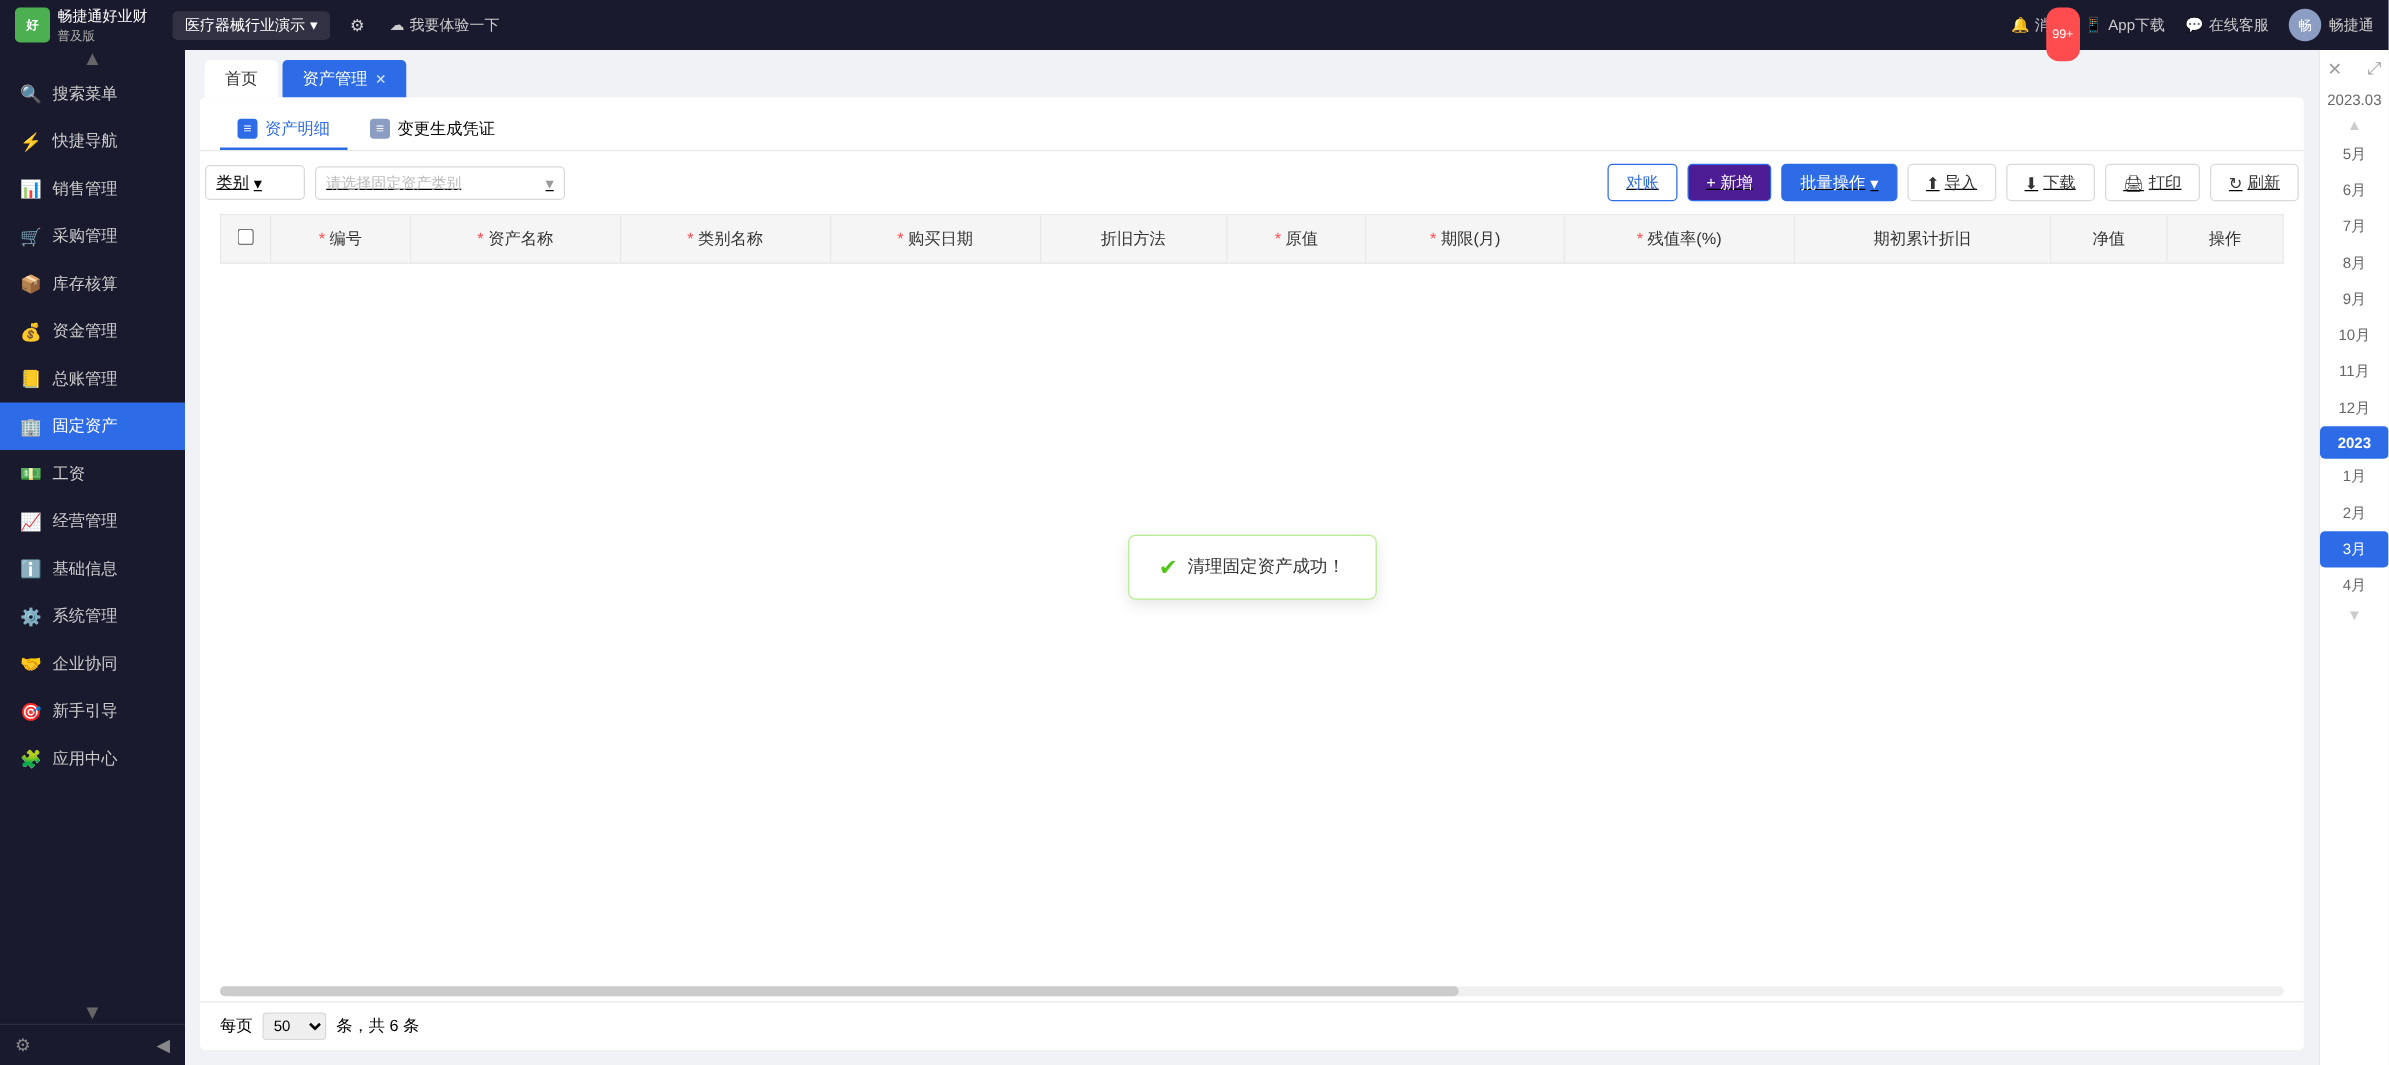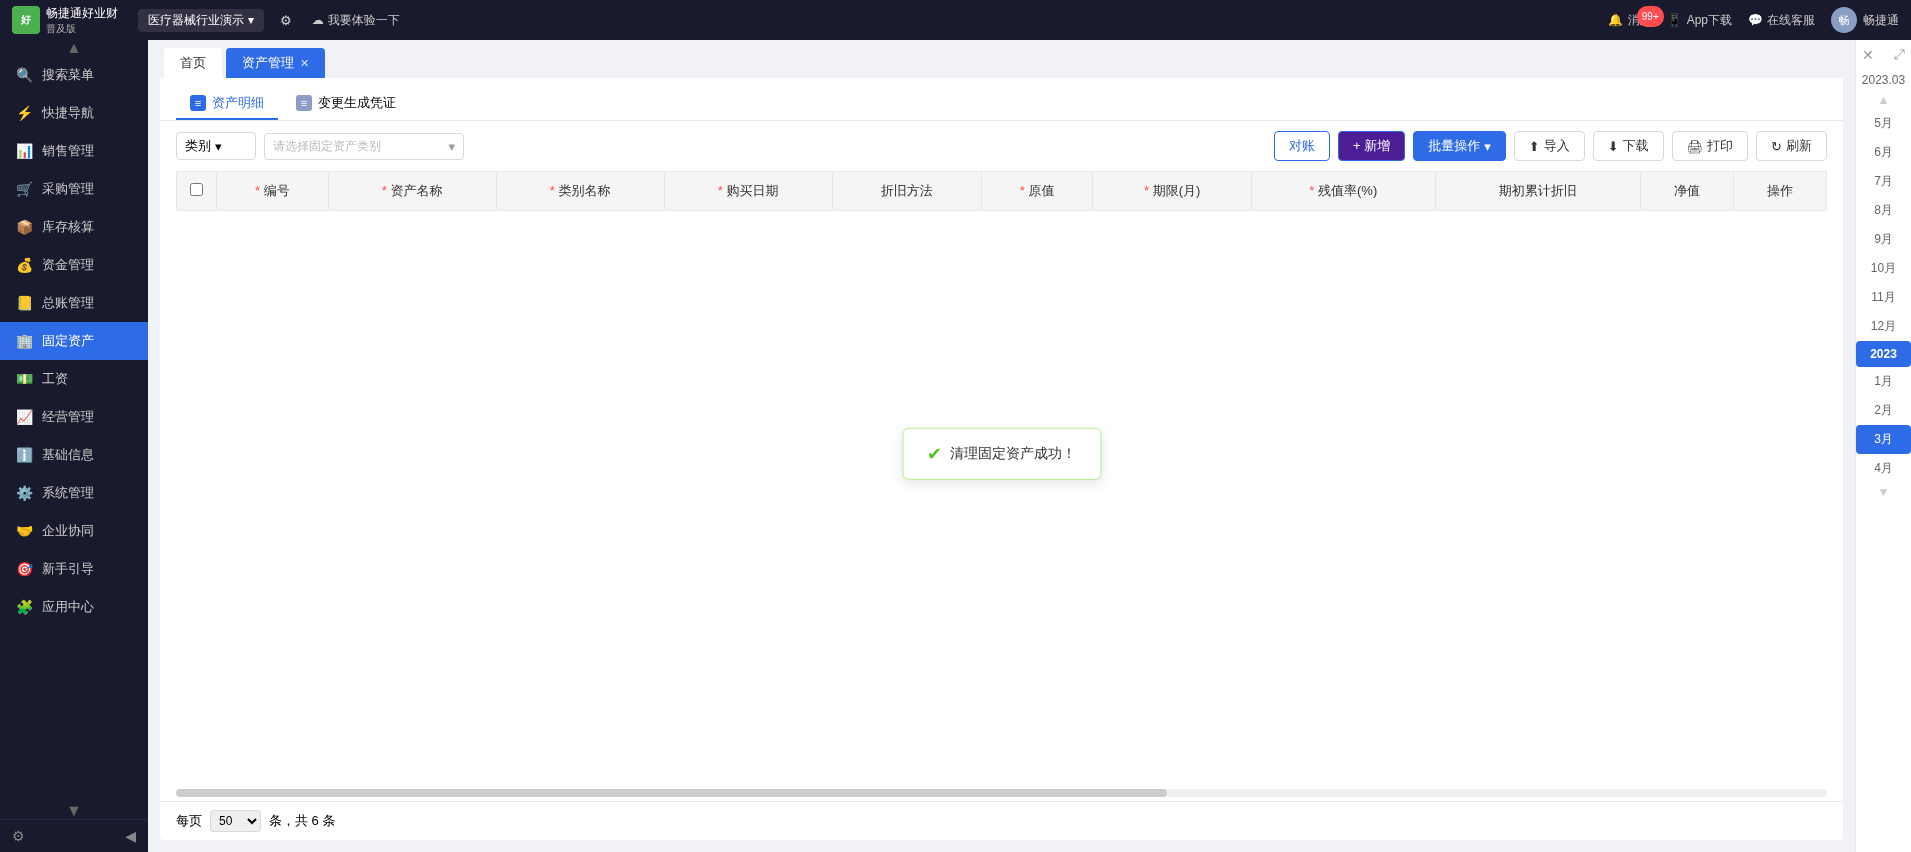--- a/index.html
+++ b/index.html
@@ -46,21 +46,21 @@
     }
     .top-bar-right {
       display: flex; align-items: center; gap: 16px;
     }
     .top-bar-action {
       display: flex; align-items: center; gap: 4px;
       font-size: 12px; color: #ccc; cursor: pointer; position: relative;
     }
     .badge {
       background: #ff4d4f; color: #fff; border-radius: 10px;
-      font-size: 10px; padding: 5px 5px; position: absolute; top: -6px; right: -12px;
+      font-size: 10px; padding: 16px 5px; position: absolute; top: -6px; right: -12px;
     }
     .user-avatar {
       width: 26px; height: 26px; border-radius: 50%;
       background: #8B9DC3; display: flex; align-items: center; justify-content: center;
       font-size: 11px; color: #fff;
     }
 
     
     .main-layout {
       display: flex; flex: 1; overflow: hidden;
@@ -123,21 +123,21 @@
       margin-right: 4px;
     }
     .sub-tab.active { border-bottom: 2px solid #2e6be6; color: #2e6be6; }
     .sub-tab-icon { width: 16px; height: 16px; border-radius: 3px; display: flex; align-items: center; justify-content: center; font-size: 11px; }
     .sub-tab.active .sub-tab-icon { background: #2e6be6; color: #fff; }
     .sub-tab-icon.gray { background: #8B9DC3; color: #fff; }
 
     
     .toolbar {
       display: flex; align-items: center; justify-content: space-between;
-      padding: 10px 16px; flex-shrink: 0;
+      padding: 10px 4px; flex-shrink: 0; text-decoration: underline;
     }
     .toolbar-left { display: flex; align-items: center; gap: 8px; }
     .toolbar-right { display: flex; align-items: center; gap: 8px; }
     .btn {
       padding: 5px 14px; border-radius: 4px; font-size: 13px;
       cursor: pointer; border: 1px solid #d9d9d9; background: #fff; color: #333;
       display: flex; align-items: center; gap: 4px;
     }
     .btn.primary { background: #4c1d95; color: #fff; border-color: #2e6be6; text-align: right; }
     .btn.outline-primary { color: #2e6be6; border-color: #2e6be6; }

